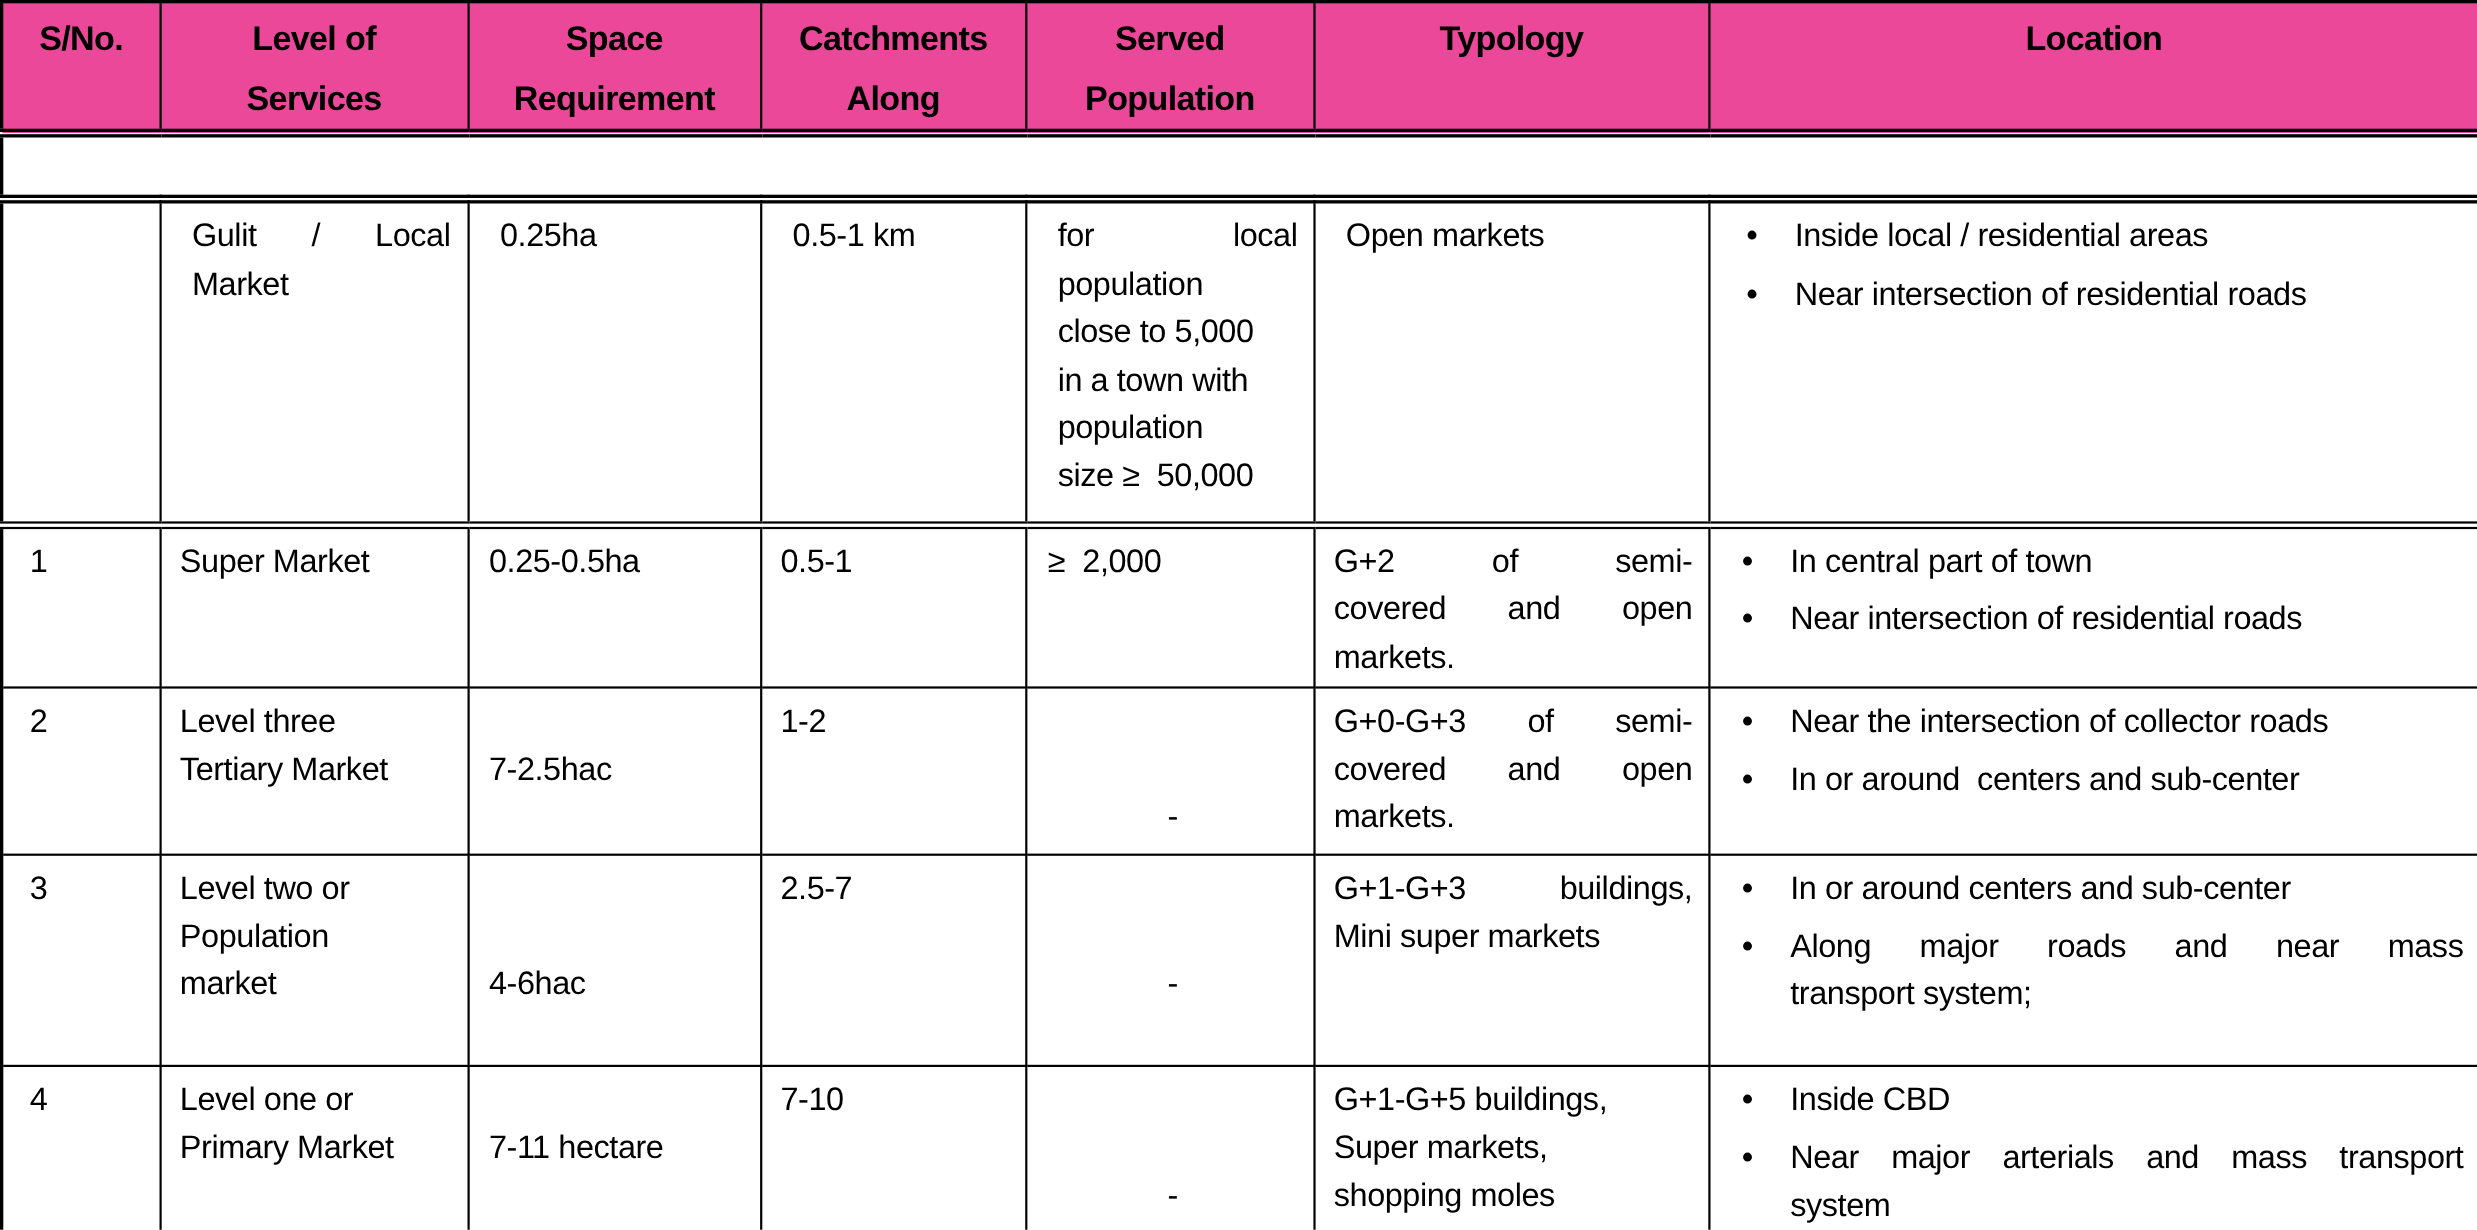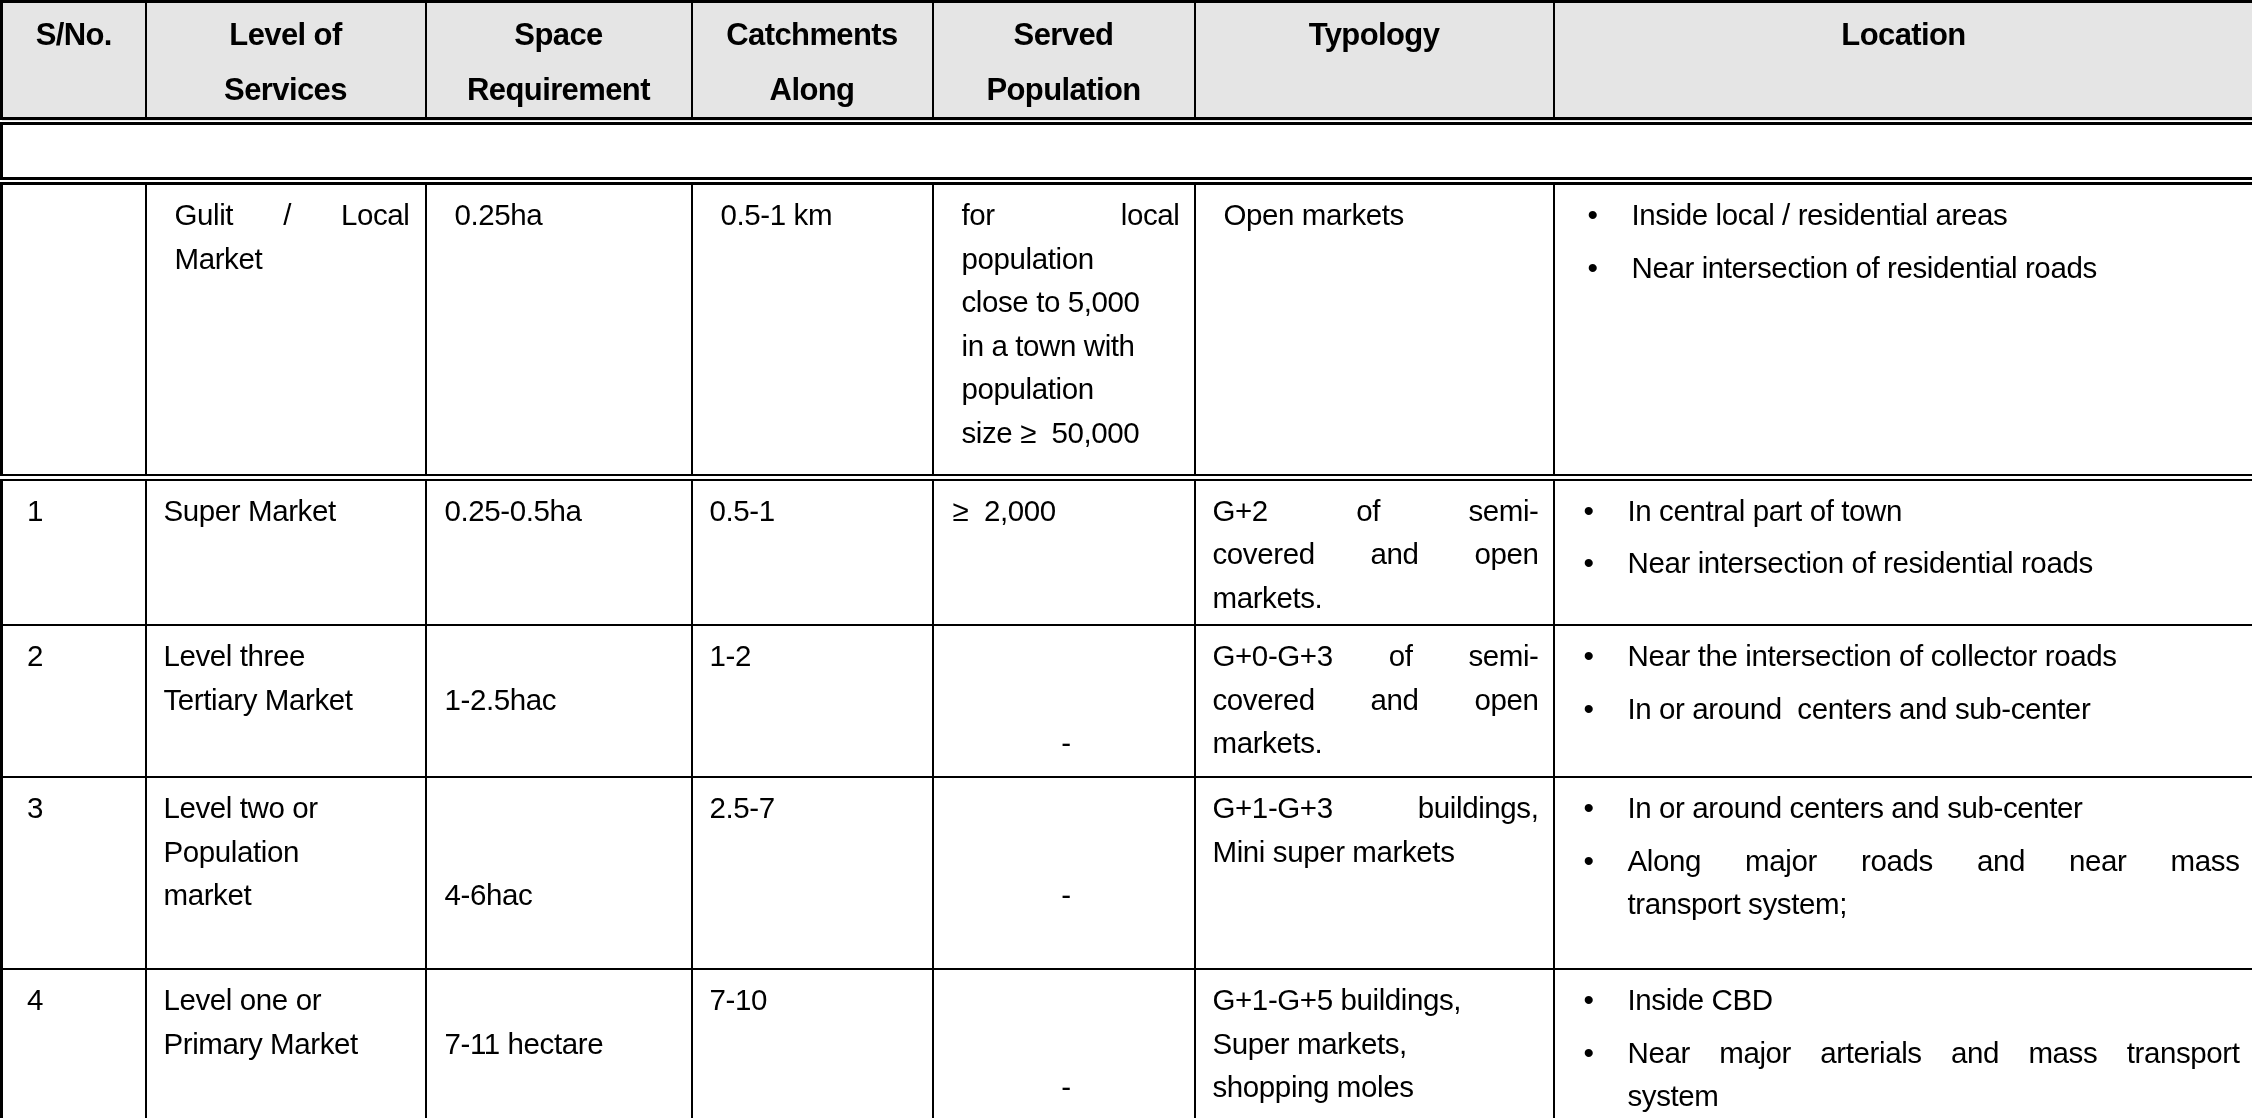--- a/index.html
+++ b/index.html
@@ -7,21 +7,21 @@
     width:2252px;height:1118px;overflow:hidden;
     font-family:"Liberation Sans",sans-serif;color:#000;
     -webkit-font-smoothing:antialiased;
   }
   table{
     border-collapse:collapse;table-layout:fixed;width:2252px;
     border-top:3px solid #000;border-left:3px solid #000;
     border-bottom:8px solid #000;border-right:0 none;
   }
   th{
-    background:#e5e5e5;
+    background:#ec4899;
     border:2px solid #000;
     border-bottom:8px double #000;
     font-size:31px;font-weight:bold;letter-spacing:-0.6px;
     text-align:center;vertical-align:top;
     padding:4px 4px 0 4px;
   }
   .hln{line-height:55px;min-height:55px;}
   tr.spacer td{
     border:0 none;
     border-bottom:8px double #000;
@@ -178,21 +178,21 @@
         <tr class="h-r2">
           <td class="c-sno">
             <div class="ln">2</div>
           </td>
           <td class="c-level">
             <div class="ln">Level three</div>
             <div class="ln">Tertiary Market</div>
           </td>
           <td class="c-space">
             <div class="ln"></div>
-            <div class="ln">1-2.5hac</div>
+            <div class="ln">7-2.5hac</div>
           </td>
           <td class="c-catchment">
             <div class="ln">1-2</div>
           </td>
           <td class="c-served">
             <div class="ln ctr"></div>
             <div class="ln ctr"></div>
             <div class="ln ctr">-</div>
           </td>
           <td class="c-typology">

